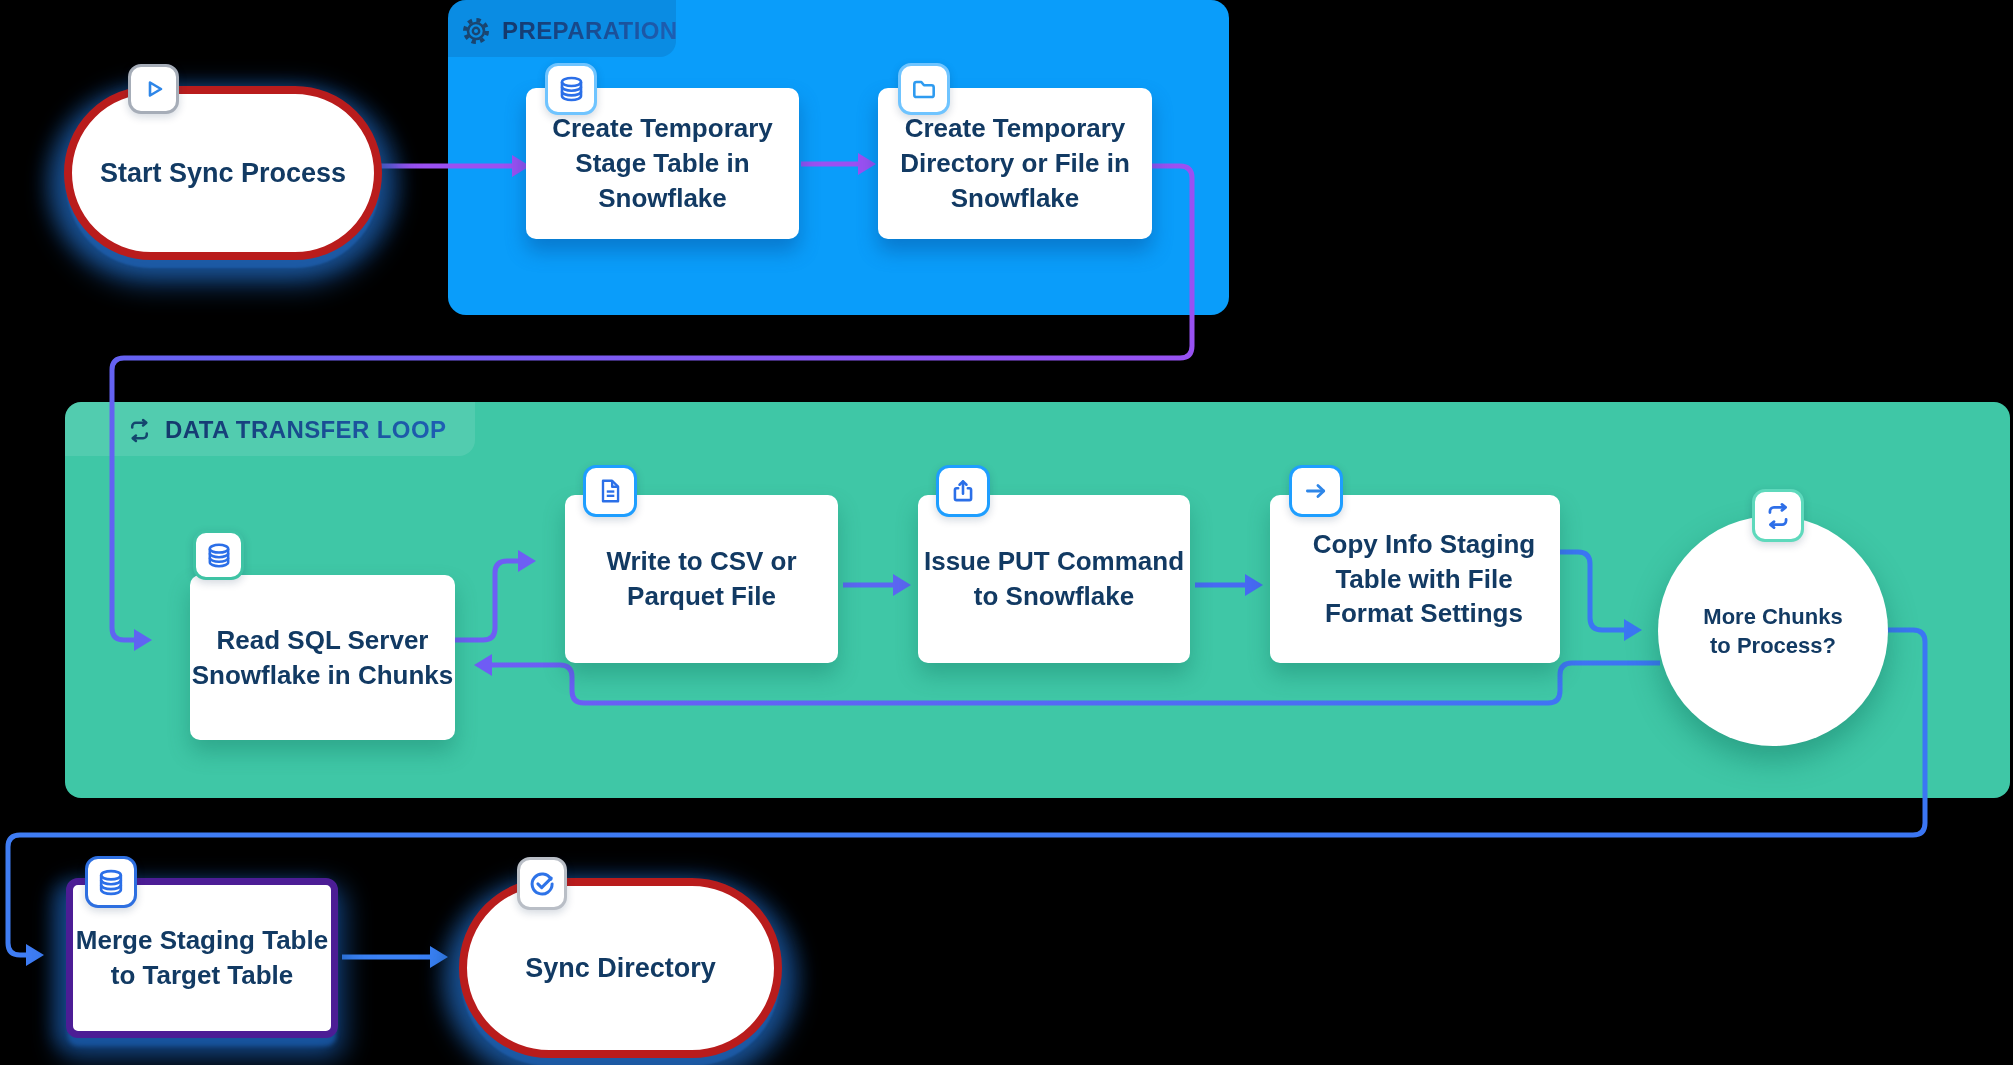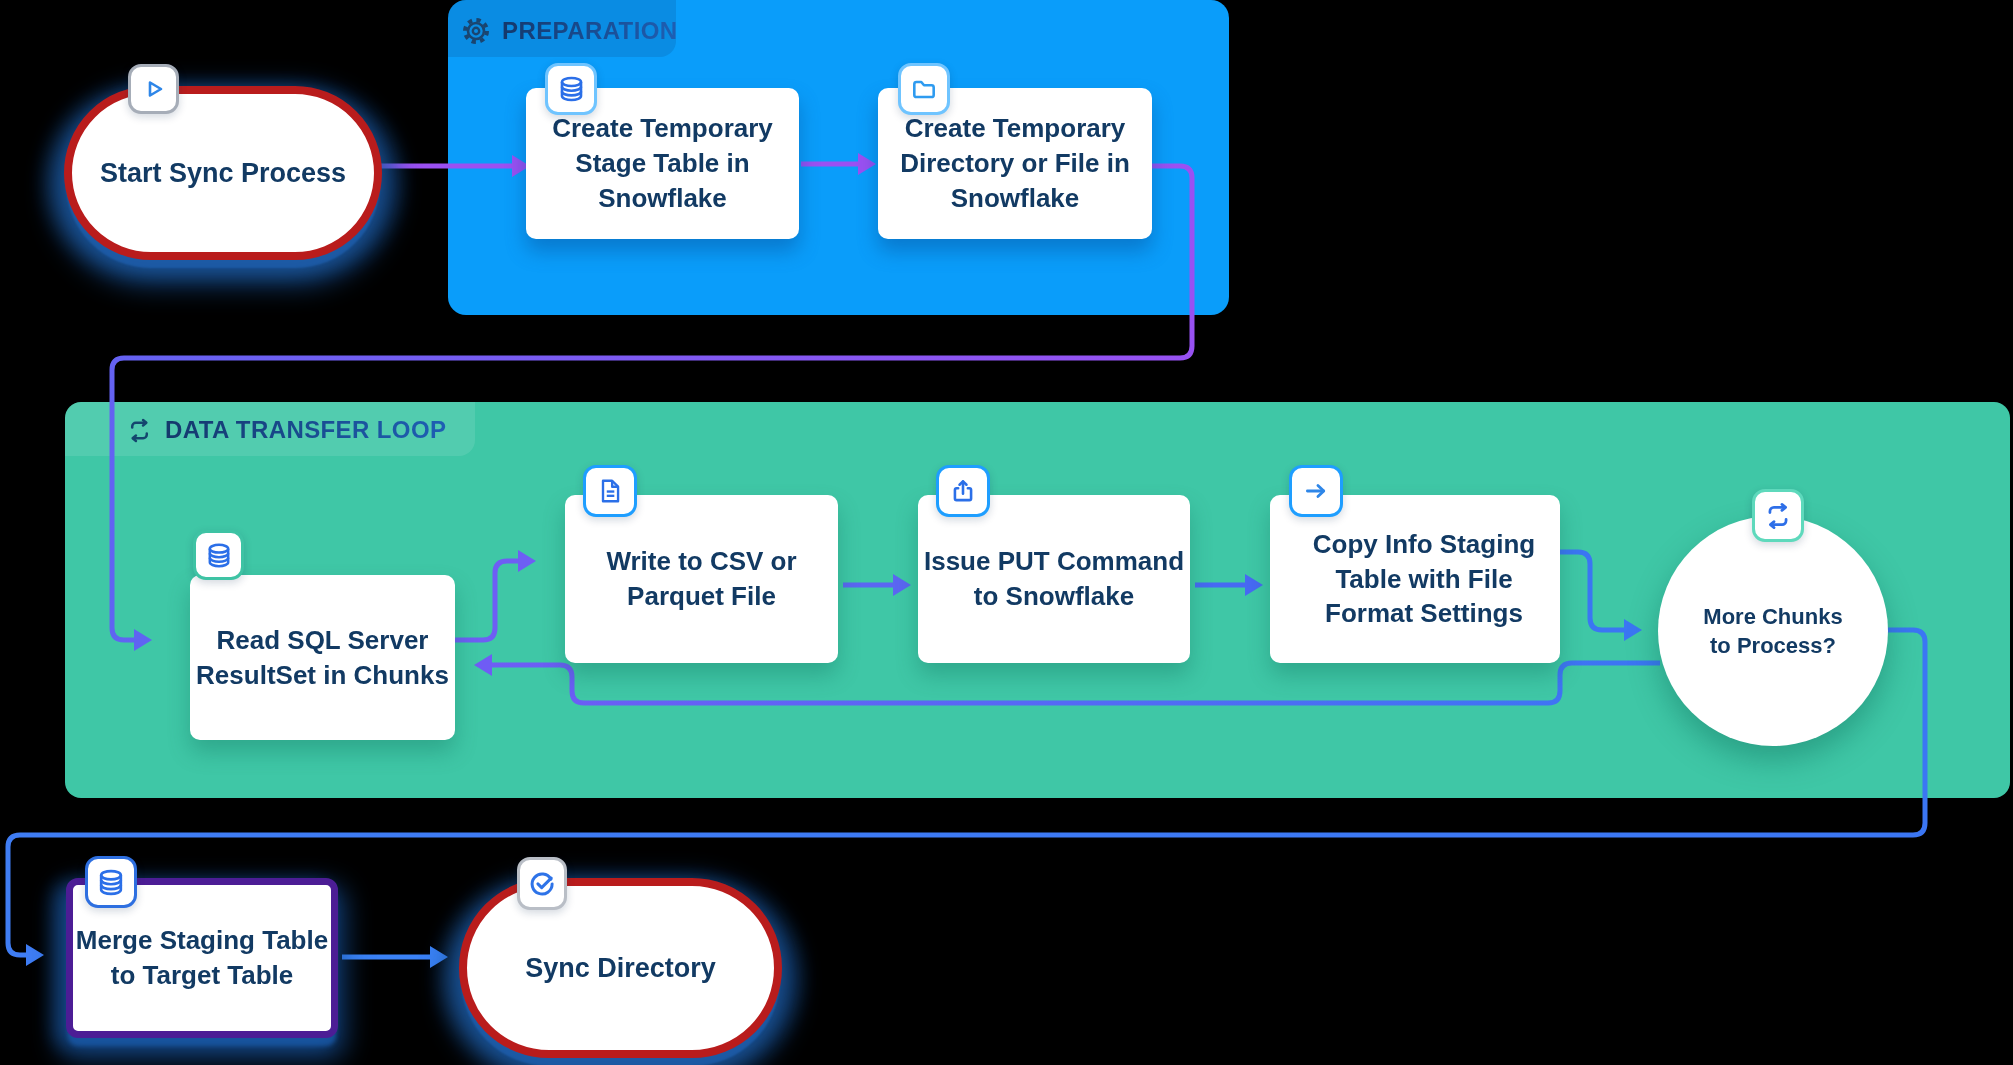--- a/index.html
+++ b/index.html
@@ -132,21 +132,21 @@
   </div>
 
   <div class="node card card-blue" style="left:878px;top:88px;width:274px;height:151px;">
     <span class="node-label">Create Temporary
 Directory or File in
 Snowflake</span>
   </div>
 
   <div class="node card card-green" style="left:190px;top:575px;width:265px;height:165px;">
     <span class="node-label">Read SQL Server
-ResultSet in Chunks</span>
+Snowflake in Chunks</span>
   </div>
 
   <div class="node card card-green" style="left:565px;top:495px;width:273px;height:168px;">
     <span class="node-label">Write to CSV or
 Parquet File</span>
   </div>
 
   <div class="node card card-green" style="left:918px;top:495px;width:272px;height:168px;">
     <span class="node-label">Issue PUT Command
 to Snowflake</span>

